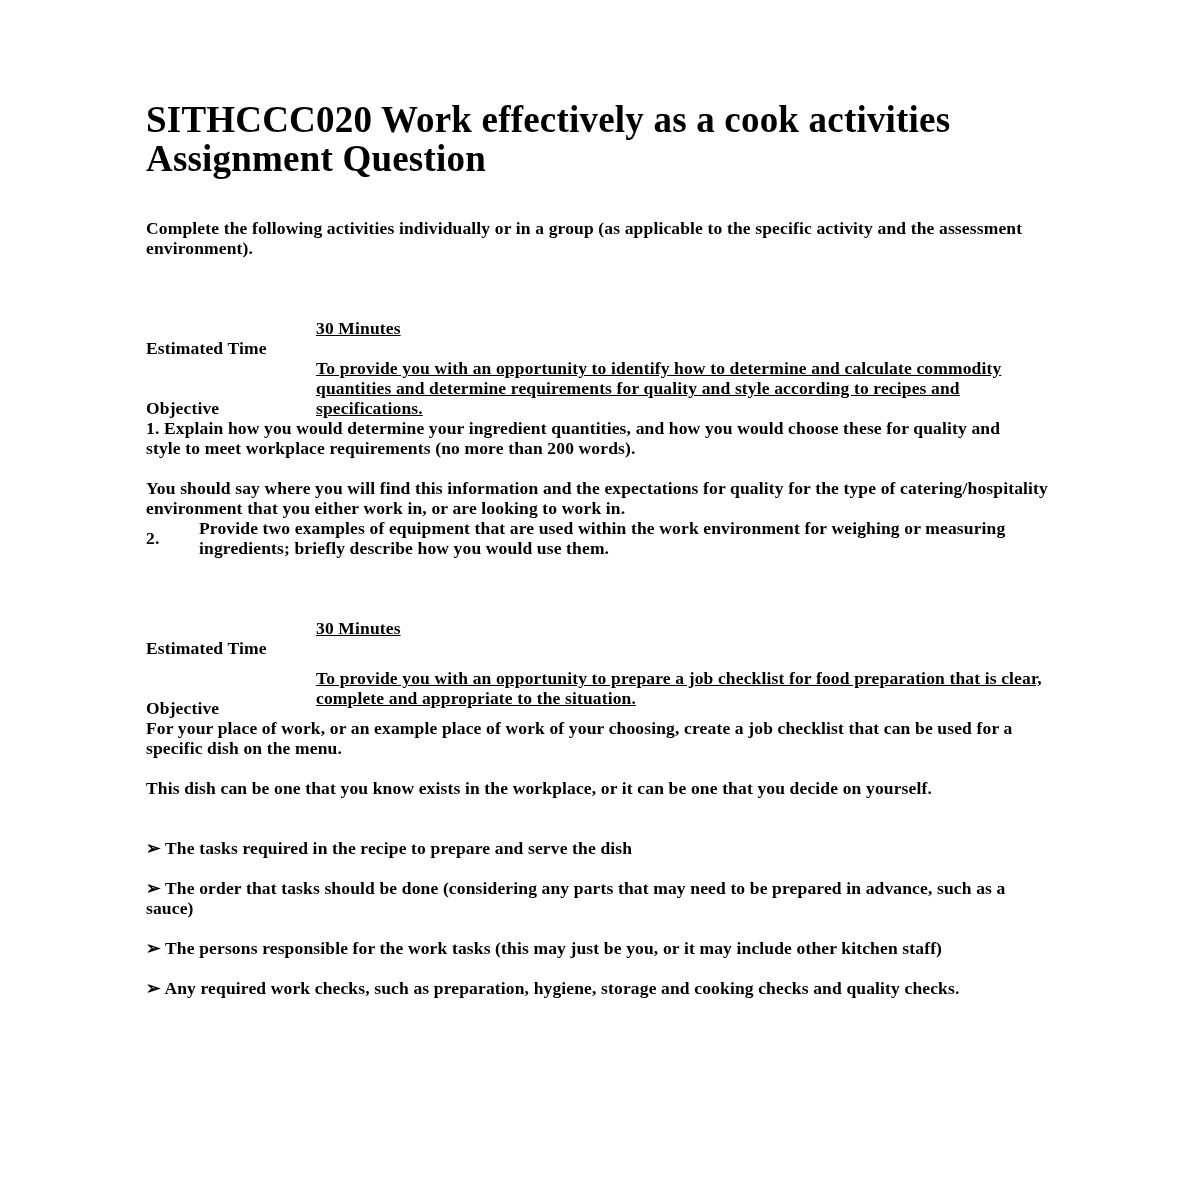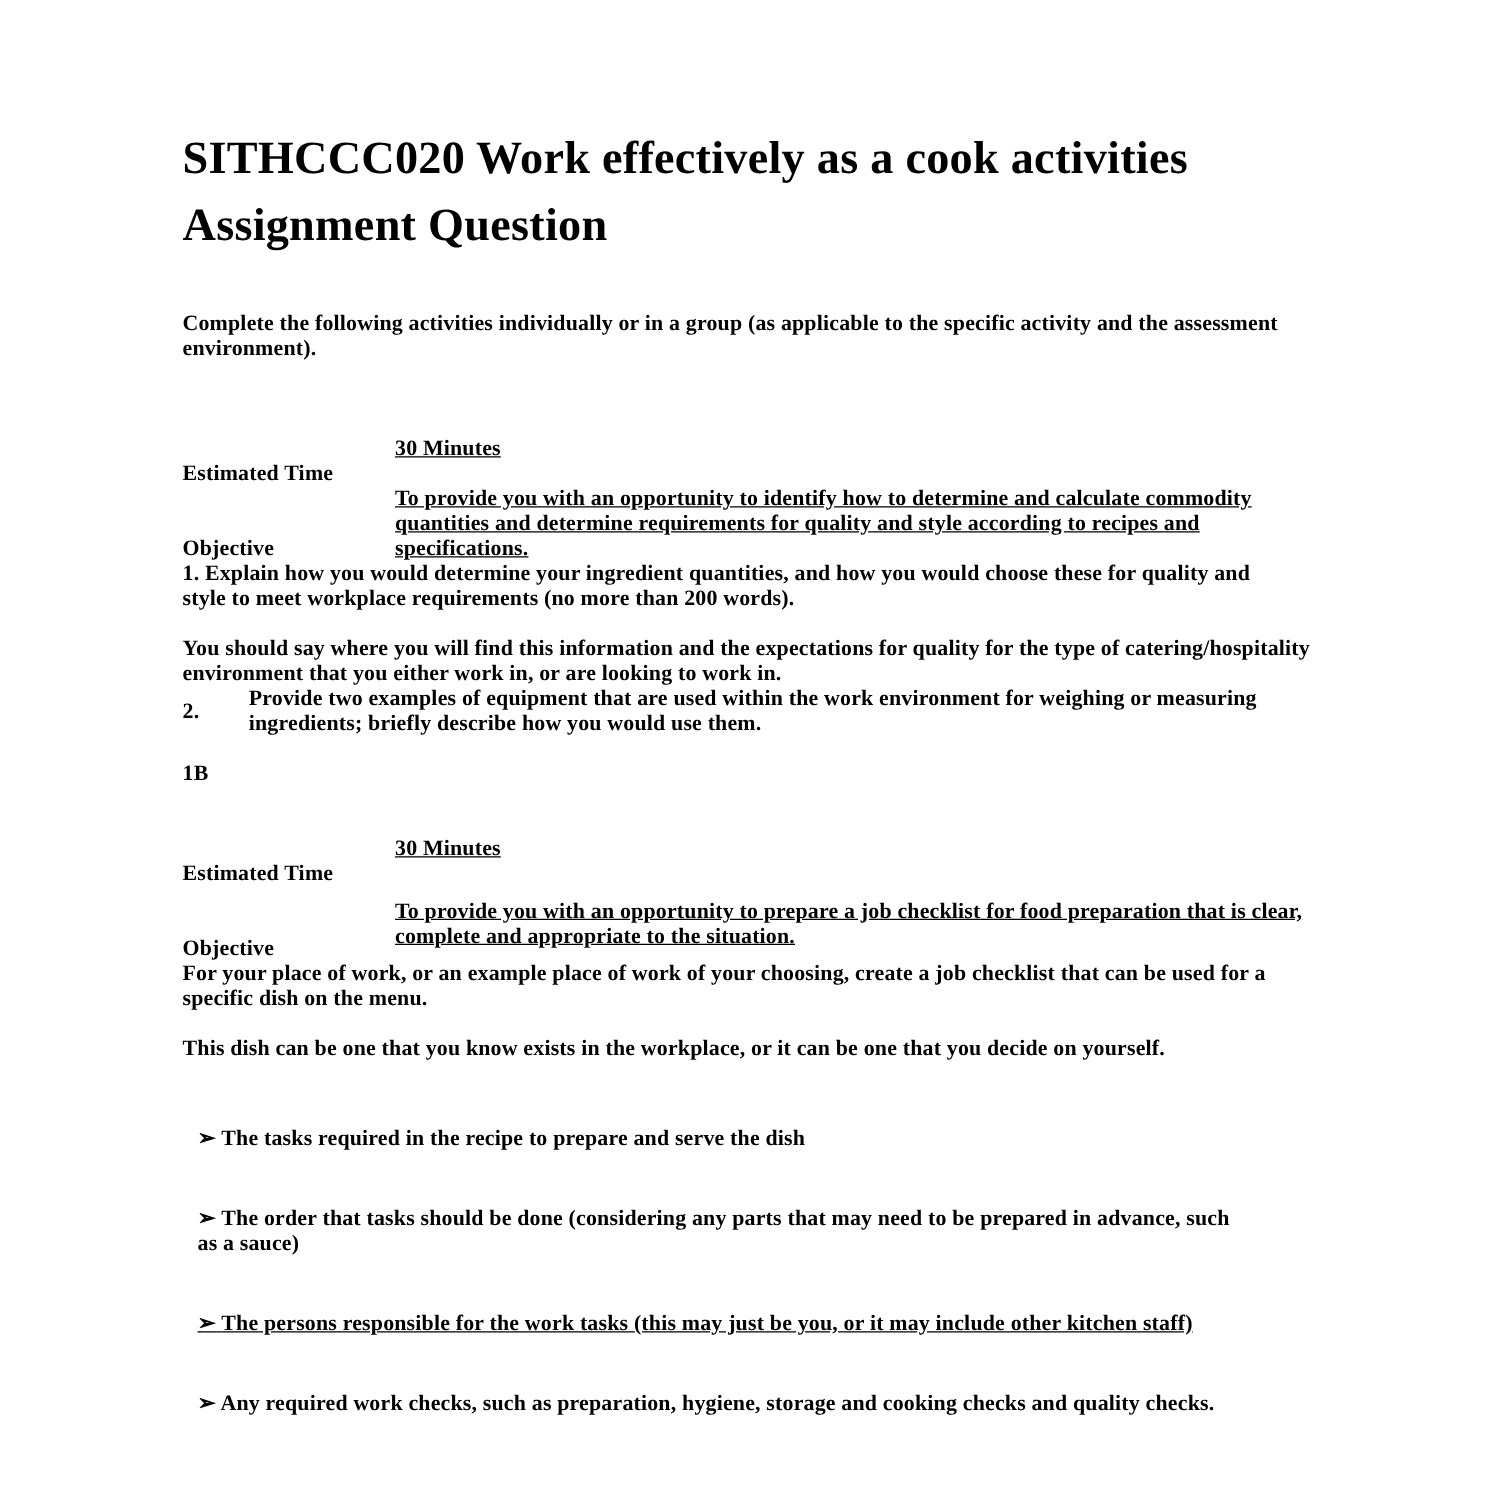--- a/index.html
+++ b/index.html
@@ -18,21 +18,21 @@
     .page {
       position: absolute;
       left: 146px;
       top: 100px;
       width: 920px;
     }
     .title {
       font-family: "Liberation Serif", "DejaVu Serif", serif;
       font-weight: bold;
       font-size: 37px;
-      line-height: 54px;
+      line-height: 39px;
       margin: 0 0 20px 0;
       letter-spacing: 0.2px;
     }
     .p {
       font-family: "Liberation Serif", serif;
       font-weight: bold;
       font-size: 17.5px;
       line-height: 20px;
       margin: 0;
       letter-spacing: 0.15px;
@@ -52,21 +52,21 @@
       text-decoration: underline;
     }
     .numbered {
       display: flex;
       align-items: center;
     }
     .num {
       width: 53px;
       flex: none;
     }
-    .bullet-line { margin: 12px; }
+    .bullet-line { margin: 0; }
   </style>
 </head>
 <body>
 
 <div class="page">
 
   <h1 class="title">SITHCCC020 Work effectively as a cook activities Assignment Question</h1>
 
   <div class="gap"></div>
 
@@ -89,21 +89,20 @@
   <div class="gap"></div>
 
   <p class="p">You should say where you will find this information and the expectations for quality for the type of catering/hospitality environment that you either work in, or are looking to work in.</p>
 
   <div class="numbered p">
     <span class="num">2.</span>
     <span>Provide two examples of equipment that are used within the work environment for weighing or measuring ingredients; briefly describe how you would use them.</span>
   </div>
   <div class="gap"></div>
 
-  <p class="p">1B</p>
   <div class="gap"></div>
 
   <div class="row p">
     <span class="label-col">Estimated Time</span>
     <span class="value-col">30 Minutes</span>
   </div>
 
   <div class="row p">
     <span class="label-col">Objective</span>
     <span class="value-col">To provide you with an opportunity to prepare a job checklist for food preparation that is clear, complete and appropriate to the situation.</span>
@@ -122,21 +121,21 @@
     <span>The tasks required in the recipe to prepare and serve the dish</span>
   </p>
   <div class="gap"></div>
 
   <p class="p bullet-line" style="padding-right:60px;">
     <span>➢</span>
     <span>The order that tasks should be done (considering any parts that may need to be prepared in advance, such as a sauce)</span>
   </p>
   <div class="gap"></div>
 
-  <p class="p bullet-line" style="padding-right:30px;text-decoration:underline;">
+  <p class="p bullet-line" style="padding-right:30px;">
     <span>➢</span>
     <span>The persons responsible for the work tasks (this may just be you, or it may include other kitchen staff)</span>
   </p>
   <div class="gap"></div>
 
   <p class="p bullet-line">
     <span>➢</span>
     <span>Any required work checks, such as preparation, hygiene, storage and cooking checks and quality checks.</span>
   </p>
 

